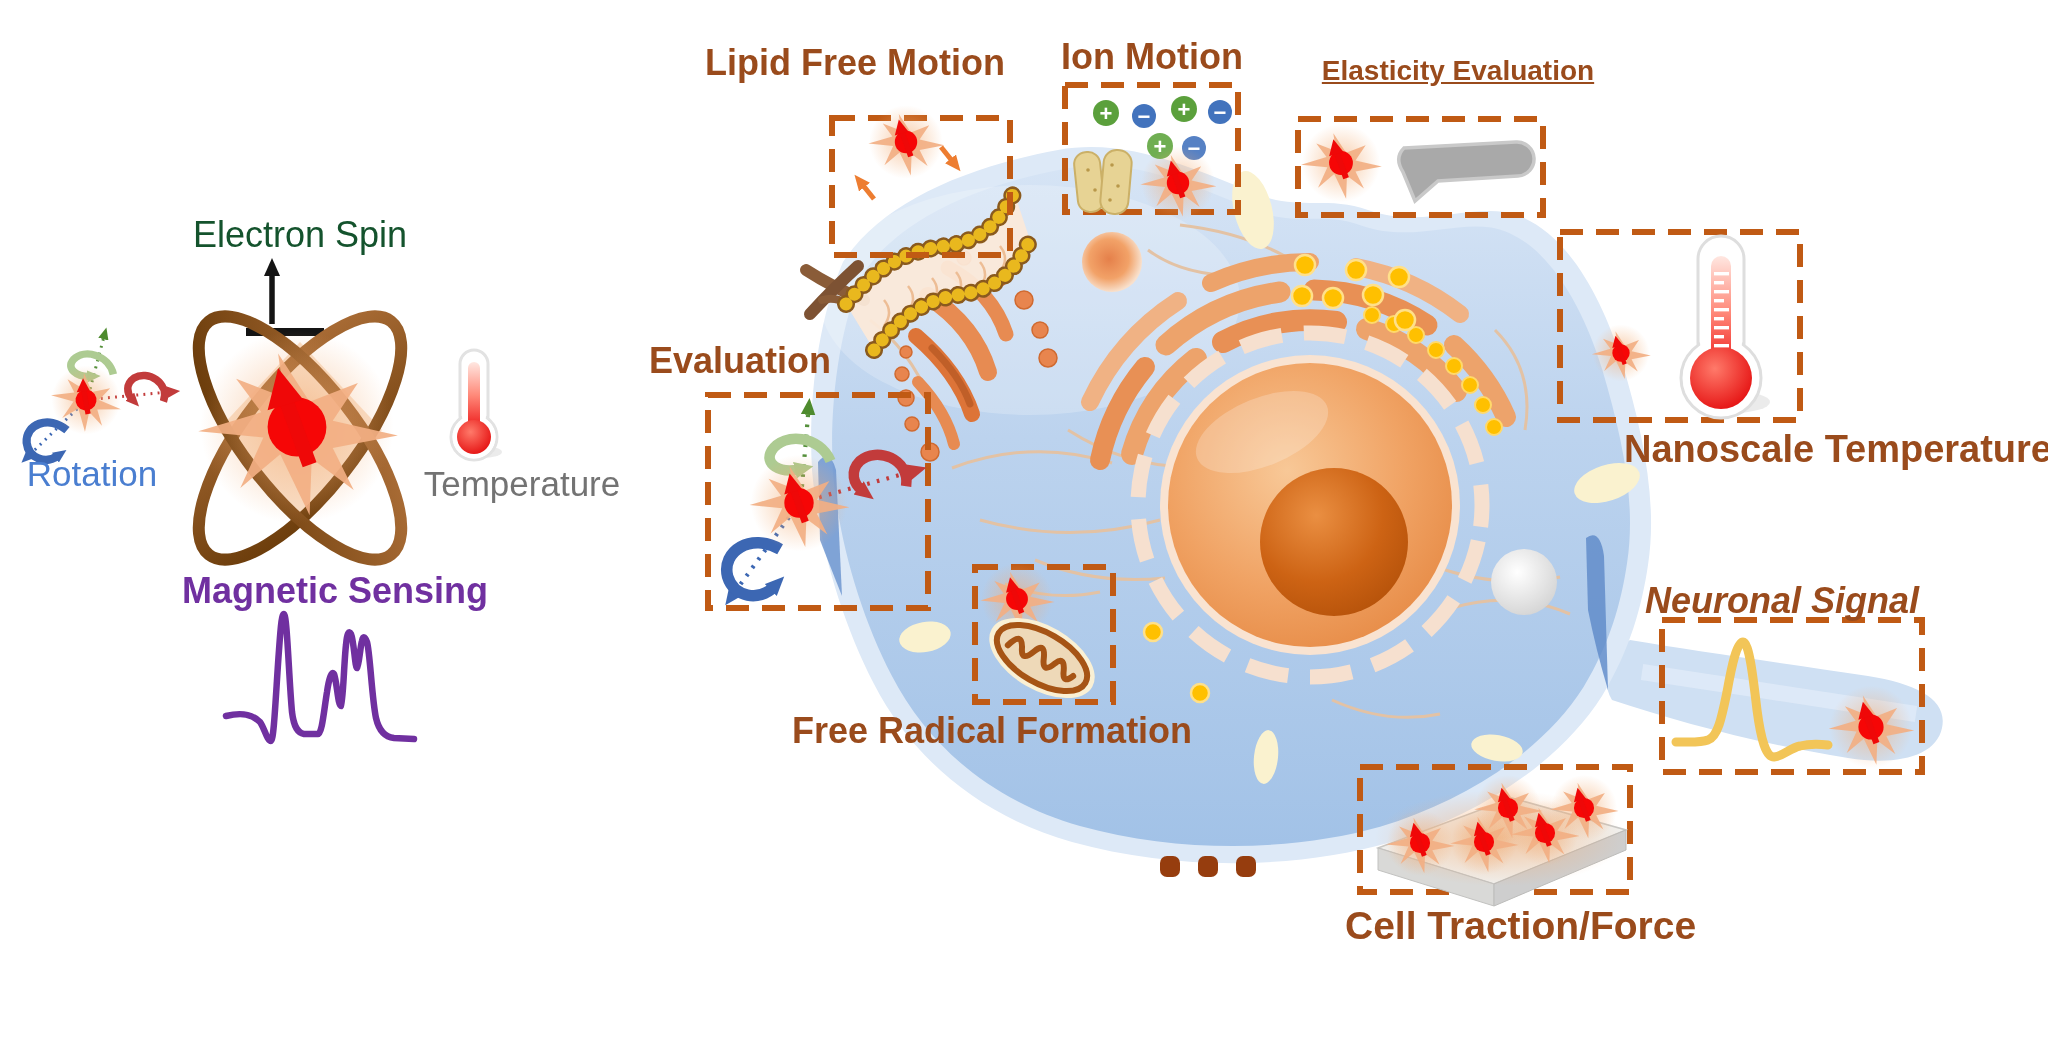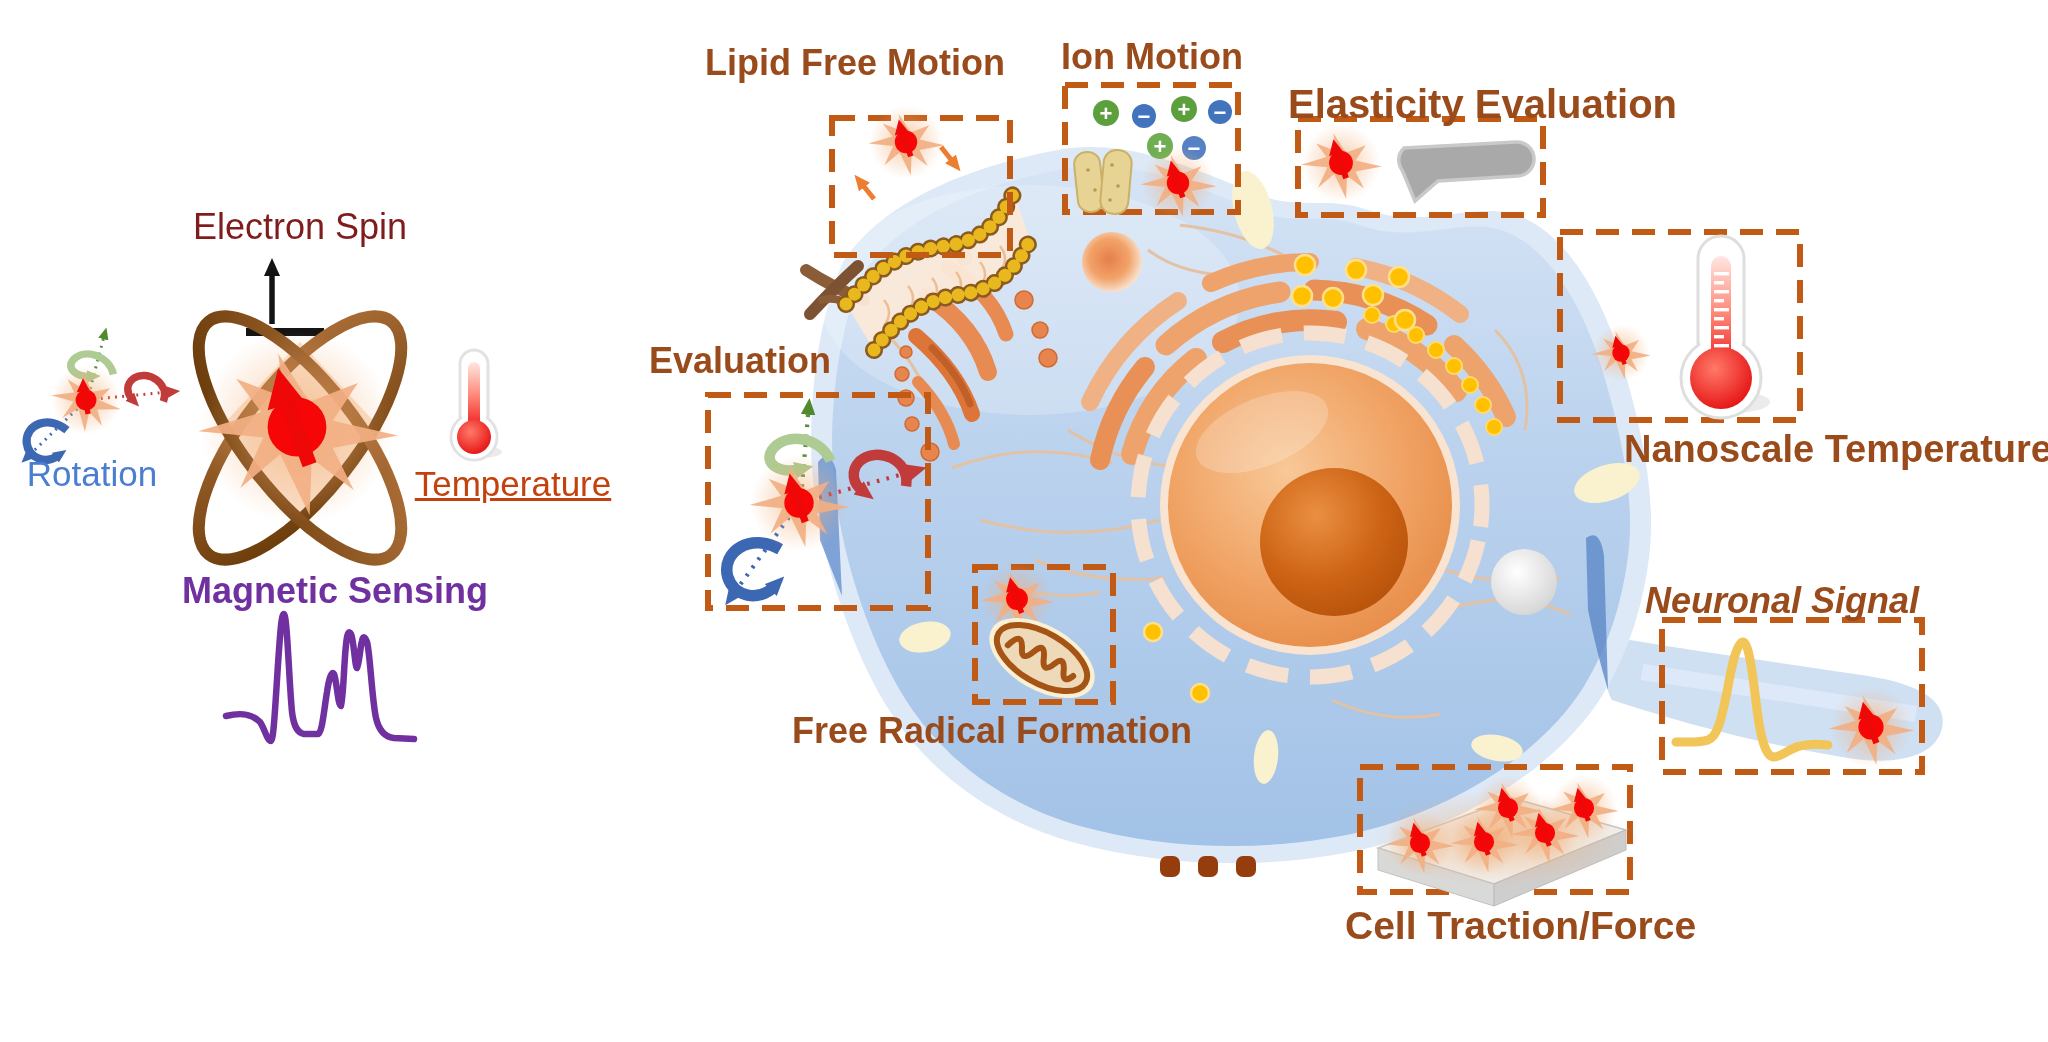--- a/index.html
+++ b/index.html
@@ -344,27 +344,27 @@
     <circle cx="474" cy="437" r="23" fill="#ffffff" stroke="#e2e2e2" stroke-width="3"></circle>
     <circle cx="474" cy="437" r="21.5" fill="#ffffff"></circle>
     <rect x="462" y="352" width="24" height="76" rx="12" fill="#ffffff"></rect>
     <rect x="468" y="362" width="12" height="66" rx="6" fill="url(#tubeG)"></rect>
     <circle cx="474" cy="437" r="17" fill="url(#bulbG)"></circle>
   </g>
 
   <path d="M 226 716 C 242 712 252 714 260 722 C 264 727 267 741 271 741 C 274 741 276 690 279 650 C 281 622 282 614 284 614 C 287 614 289 680 292 712 C 294 728 298 733 304 734 L 318 734 C 322 734 324 710 327 692 C 329 678 332 670 334 674 C 337 682 338 706 341 706 C 343 704 344 662 346 645 C 347 633 349 630 351 634 C 354 641 355 668 357 668 C 359 666 360 648 362 641 C 363 636 365 636 367 642 C 370 652 372 700 376 718 C 379 731 385 737 394 738 L 414 739" fill="none" stroke="#7030a0" stroke-width="6.5" stroke-linecap="round"></path>
 </svg>
 
-<div class="lbl" style="left:150px;top:208px;width:300px;font-size:36px;color:#7f1d1d;font-weight:400;">Electron Spin</div>
+<div class="lbl" style="left:150px;top:216px;width:300px;font-size:36px;color:#14532d;font-weight:400;">Electron Spin</div>
 <div class="lbl" style="left:12px;top:456px;width:160px;font-size:35px;color:#4a7ed0;font-weight:400;">Rotation</div>
-<div class="lbl" style="left:393px;top:466px;width:240px;font-size:35px;color:#c2410c;font-weight:400;text-decoration:underline;">Temperature</div>
+<div class="lbl" style="left:402px;top:466px;width:240px;font-size:35px;color:#737373;font-weight:400;">Temperature</div>
 <div class="lbl" style="left:165px;top:572px;width:340px;font-size:36px;color:#7030a0;font-weight:700;">Magnetic Sensing</div>
 
 <div class="lbl brown" style="left:685px;top:44px;width:340px;font-size:36px;">Lipid Free Motion</div>
 <div class="lbl brown" style="left:1032px;top:38px;width:240px;font-size:36px;">Ion Motion</div>
-<div class="lbl brown" style="left:1288px;top:84px;width:340px;font-size:40px;">Elasticity Evaluation</div>
+<div class="lbl brown" style="left:1288px;top:56px;width:340px;font-size:28px;text-decoration:underline;">Elasticity Evaluation</div>
 <div class="lbl brown" style="left:1618px;top:430px;width:440px;font-size:38px;">Nanoscale Temperature</div>
 <div class="lbl brown" style="left:620px;top:342px;width:240px;font-size:36px;">Evaluation</div>
 <div class="lbl brown" style="left:792px;top:712px;width:380px;font-size:36px;">Free Radical Formation</div>
 <div class="lbl brown" style="left:1622px;top:582px;width:320px;font-size:36px;font-style:italic;">Neuronal Signal</div>
 <div class="lbl brown" style="left:1345px;top:906px;width:340px;font-size:39px;">Cell Traction/Force</div>
 
 </div>
 
 </body></html>

